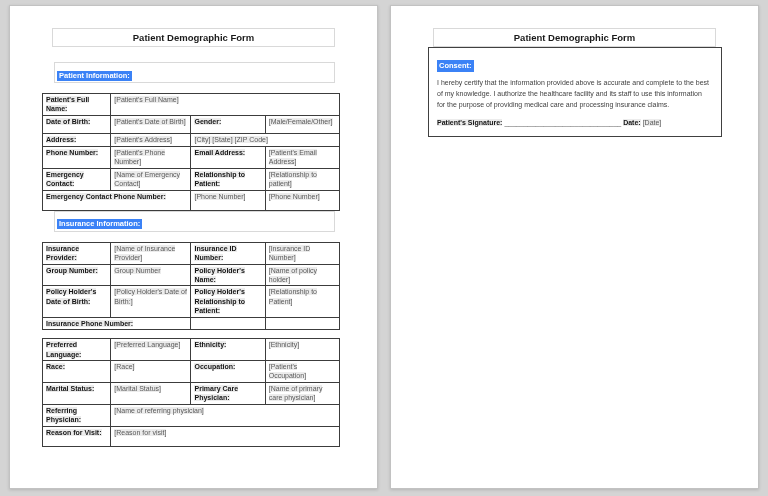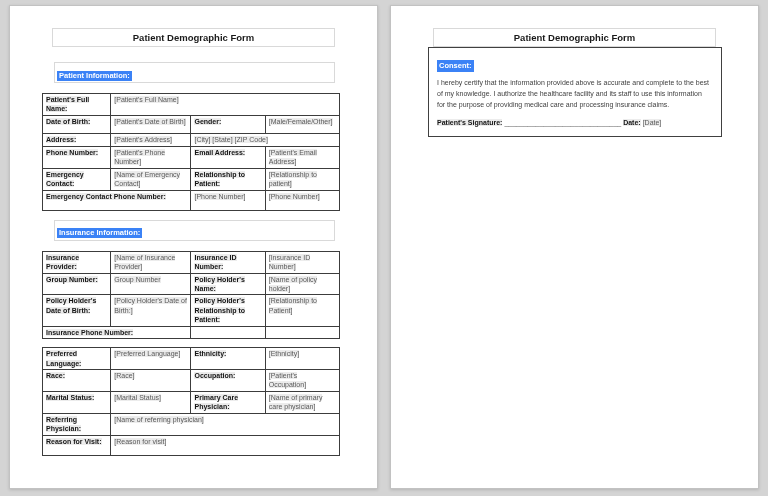--- a/index.html
+++ b/index.html
@@ -32,21 +32,21 @@
   }
 
   .heading-box {
     margin:0 42px 0 44px;
     border:1px solid #d9d9d9;
     padding:1.5px 2px;
     line-height:1;
   }
   .mt15 { margin-top:15px; }
   .mt10 { margin-top:10px; }
-  .mt9  { margin-top:9px; }
+  .mt9  { }
   .mt8  { margin-top:8px; }
   .heading-chip {
     display:inline-block;
     background:#3b82f6;
     color:#ffffff;
     font-weight:bold;
     font-size:7.5px;
     padding:1px 2px 1.5px 2px;
   }
 

